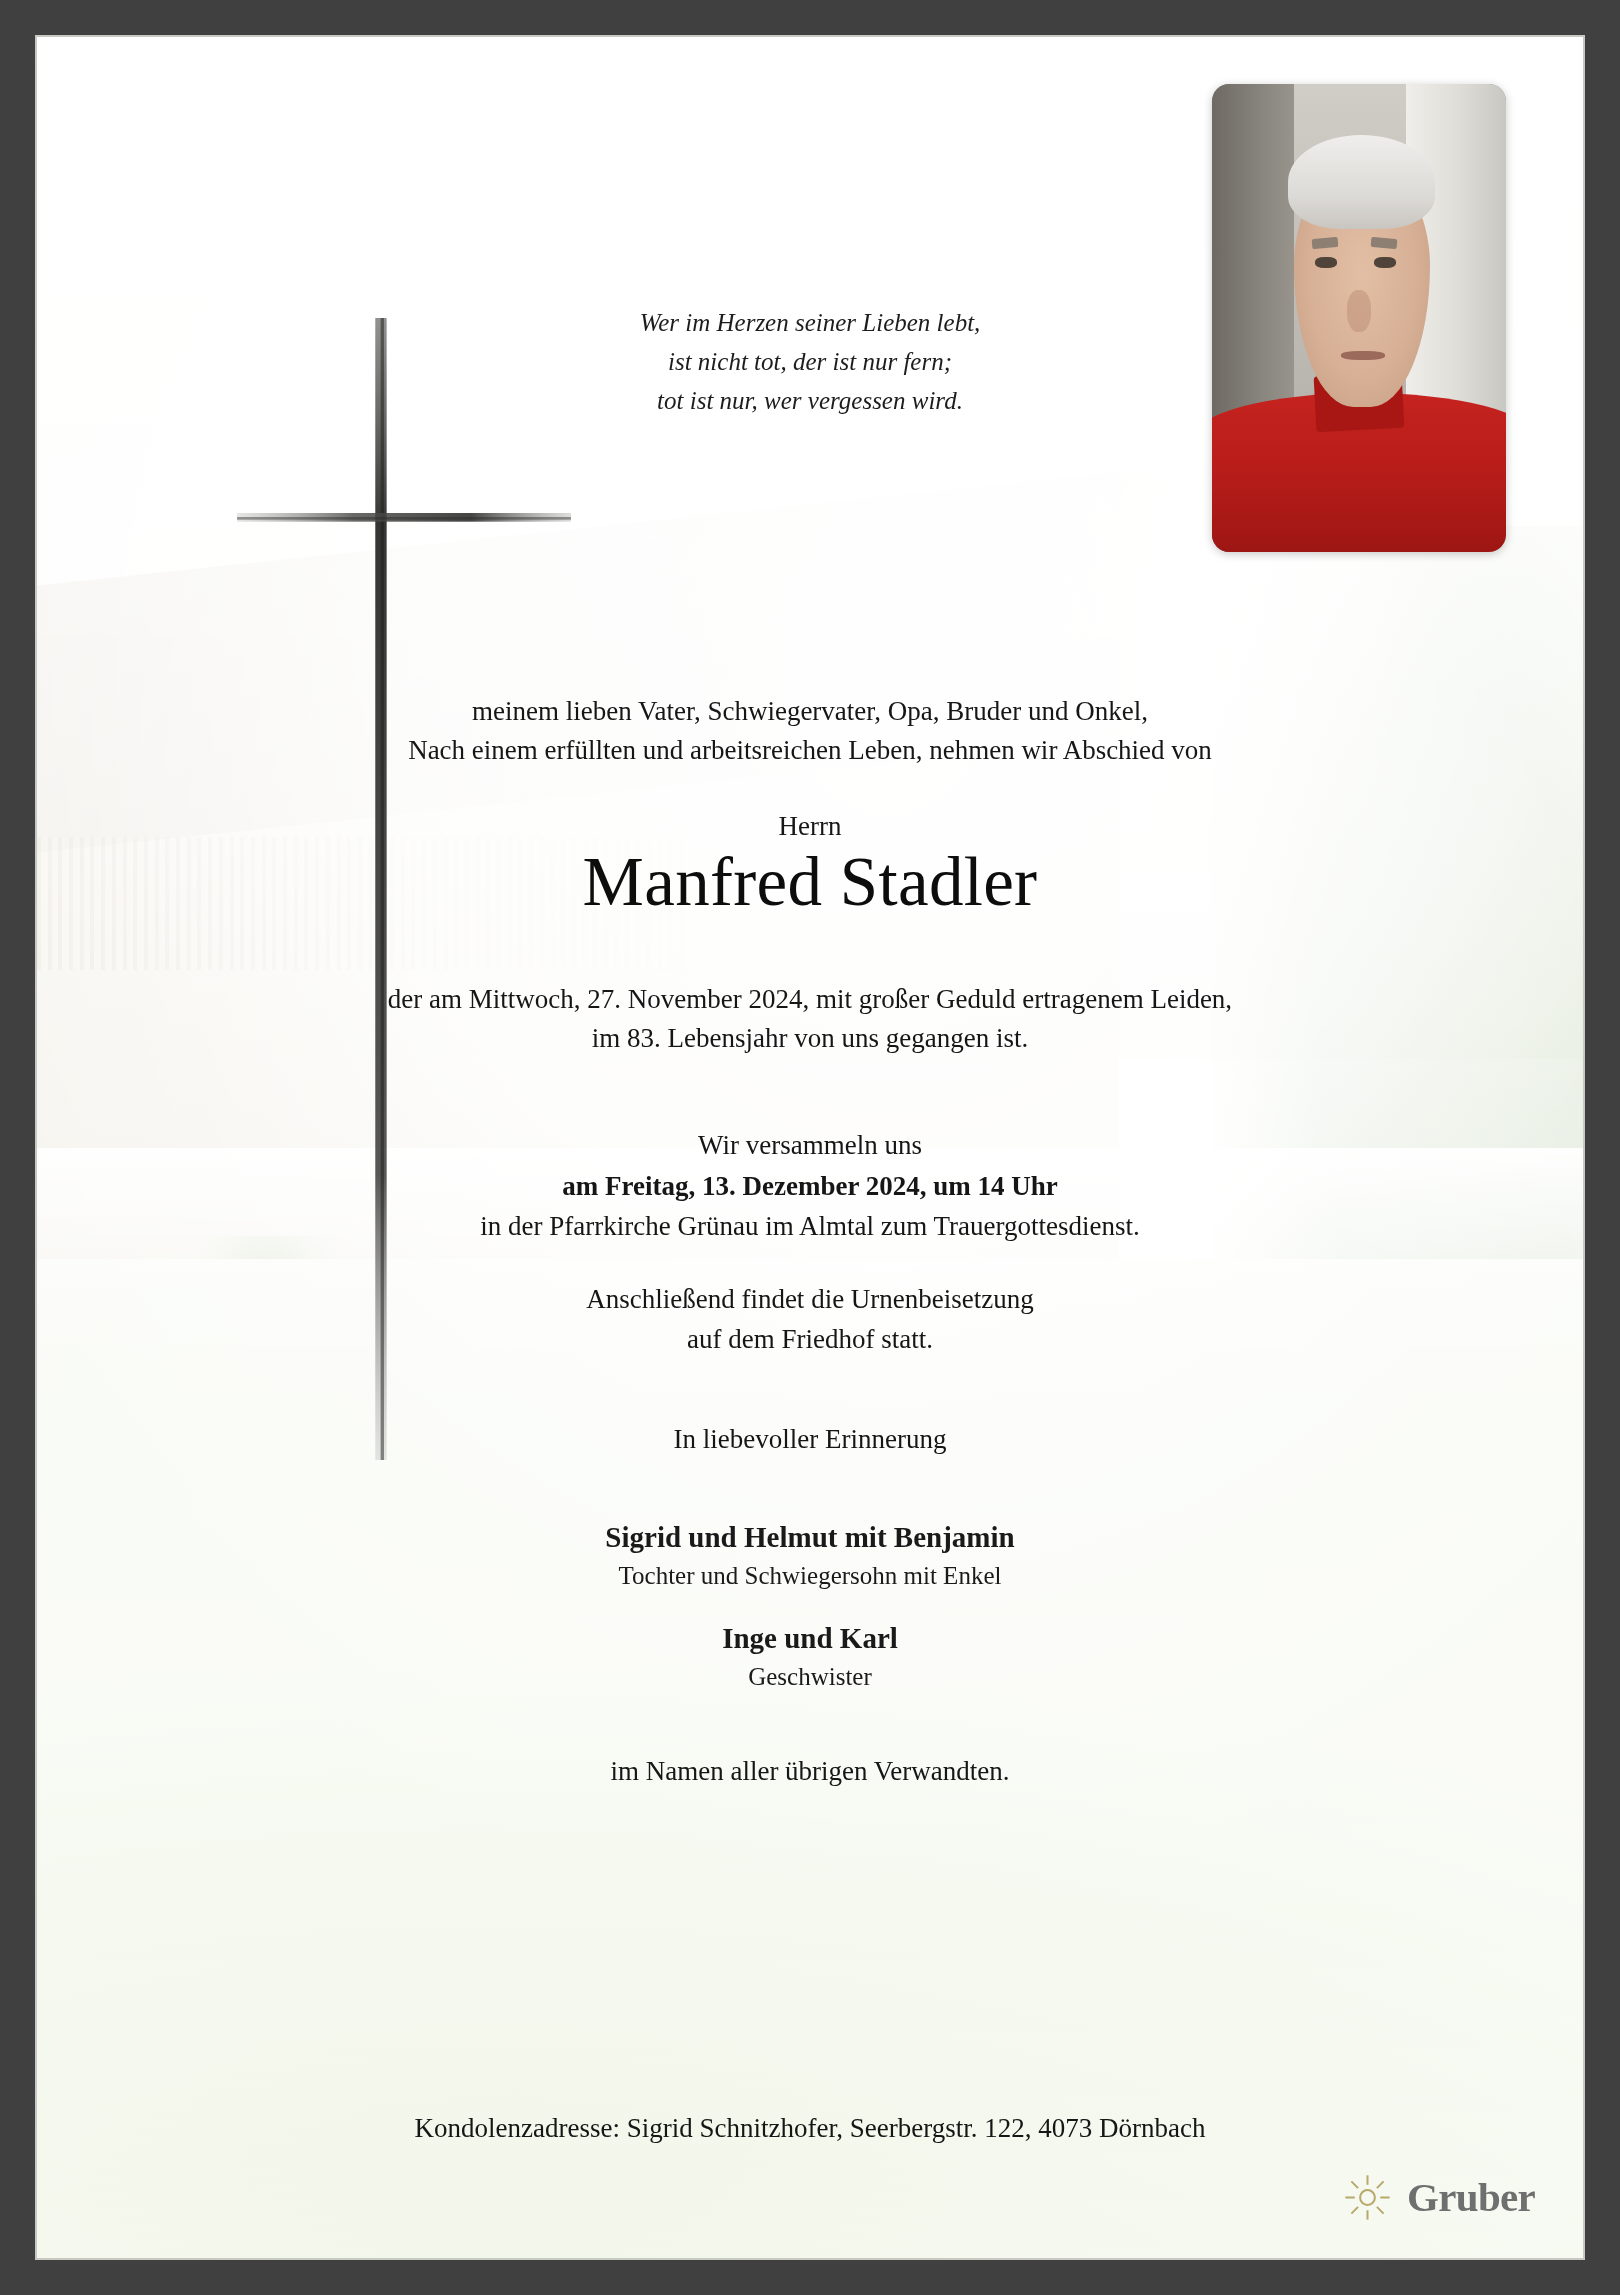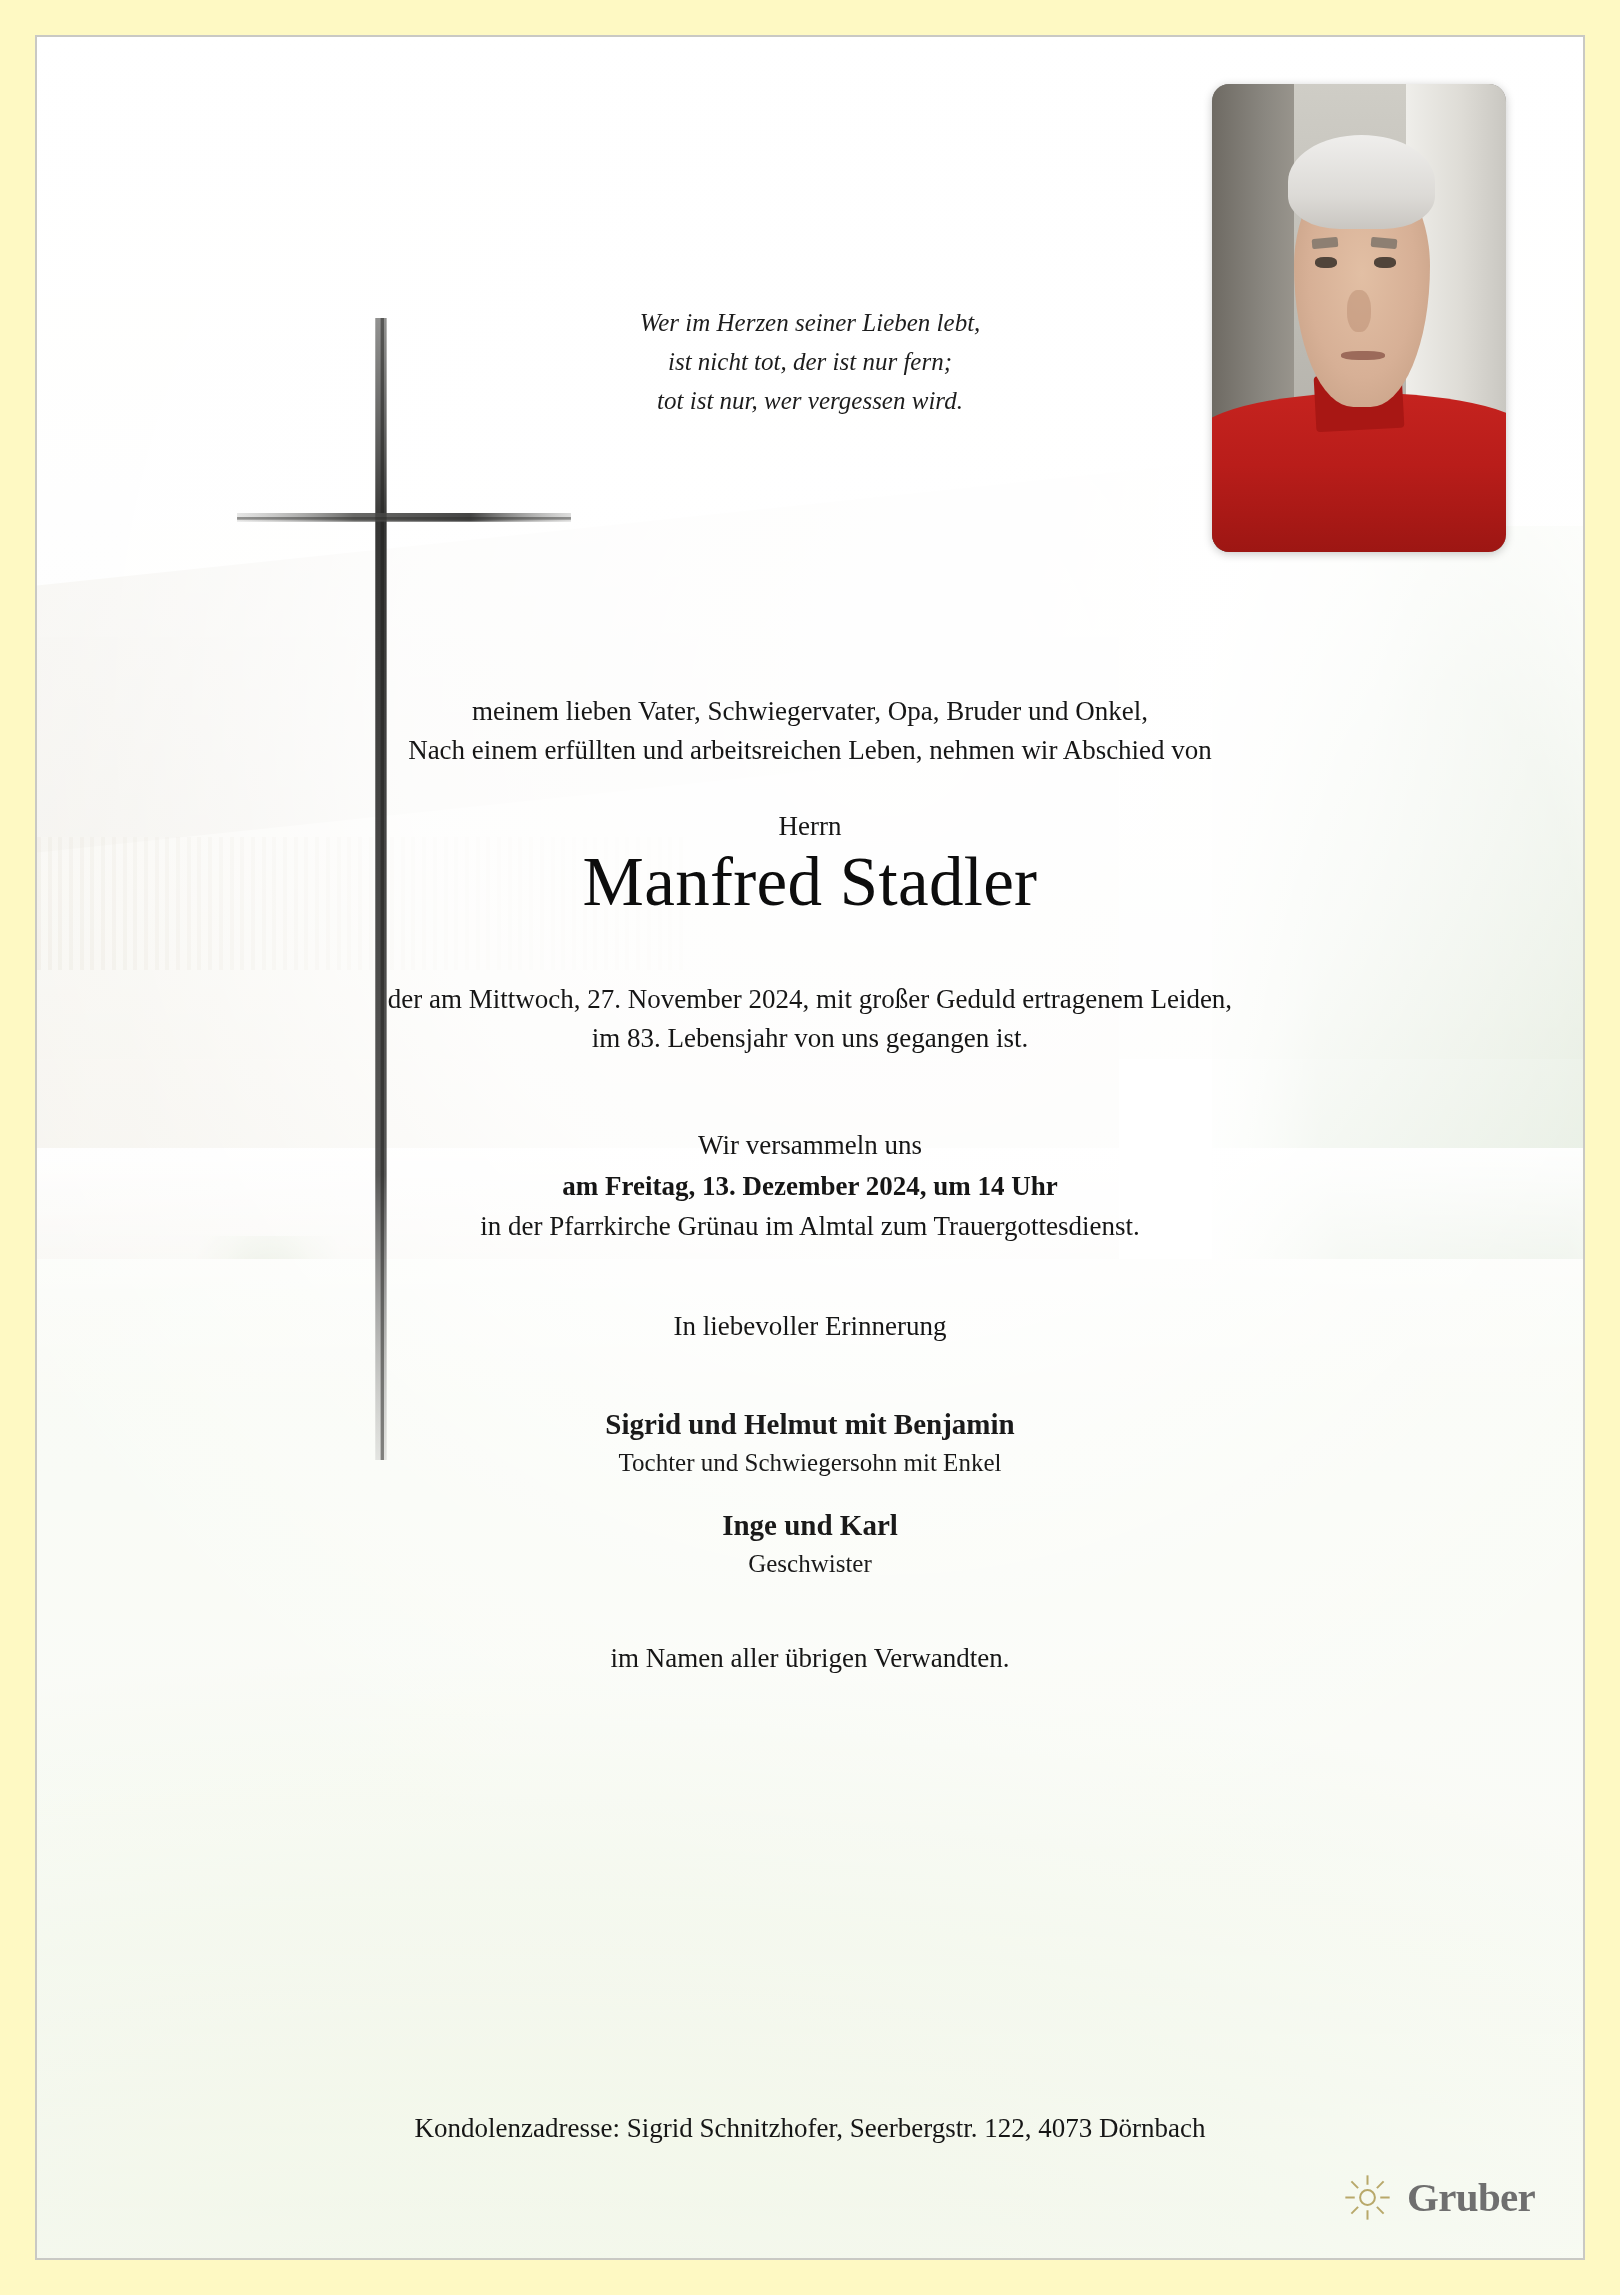--- a/index.html
+++ b/index.html
@@ -12,21 +12,21 @@
     height: 2295px;
     font-family: "Liberation Serif", serif;
     color: #1a1a1a;
     overflow: hidden;
   }
 
   .page {
     position: relative;
     width: 1620px;
     height: 2295px;
-    background: #fef9c3;
+    background: #404040;
     box-sizing: border-box;
   }
 
   
   .frame {
     position: absolute;
     left: 35px;
     top: 35px;
     right: 35px;
     bottom: 35px;
@@ -425,20 +425,24 @@
           <div>der am Mittwoch, 27. November 2024, mit großer Geduld ertragenem Leiden,</div>
           <div>im 83. Lebensjahr von uns gegangen ist.</div>
         </div>
 
         <div class="gather">
           <div>Wir versammeln uns</div>
           <div class="bold">am Freitag, 13. Dezember 2024, um 14 Uhr</div>
           <div>in der Pfarrkirche Grünau im Almtal zum Trauergottesdienst.</div>
         </div>
 
+        <div class="urn">
+          <div>Anschließend findet die Urnenbeisetzung</div>
+          <div>auf dem Friedhof statt.</div>
+        </div>
 
         <div class="memory">In liebevoller Erinnerung</div>
 
         <div class="family">
           <div class="bold">Sigrid und Helmut mit Benjamin</div>
           <div class="rel">Tochter und Schwiegersohn mit Enkel</div>
           <div class="gap"></div>
           <div class="bold">Inge und Karl</div>
           <div class="rel">Geschwister</div>
         </div>

